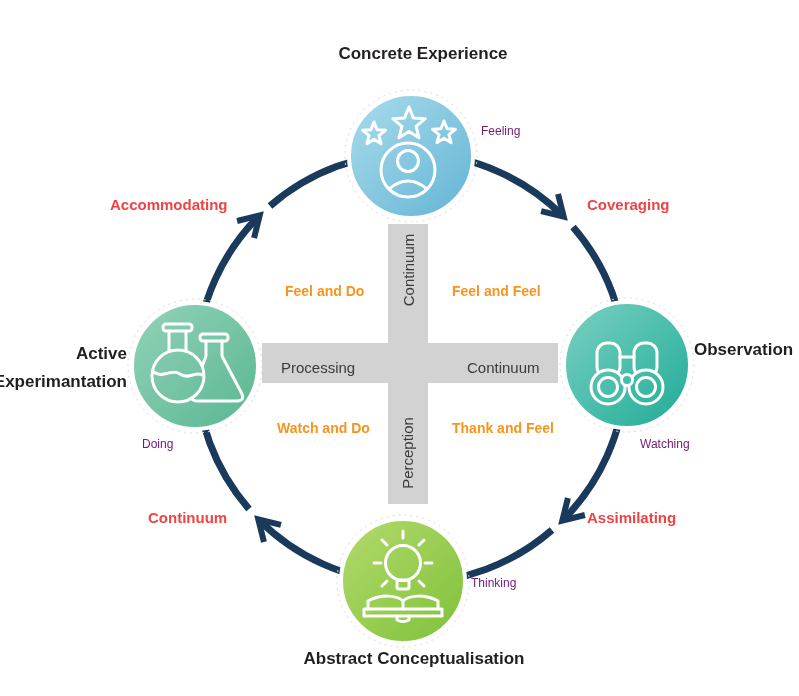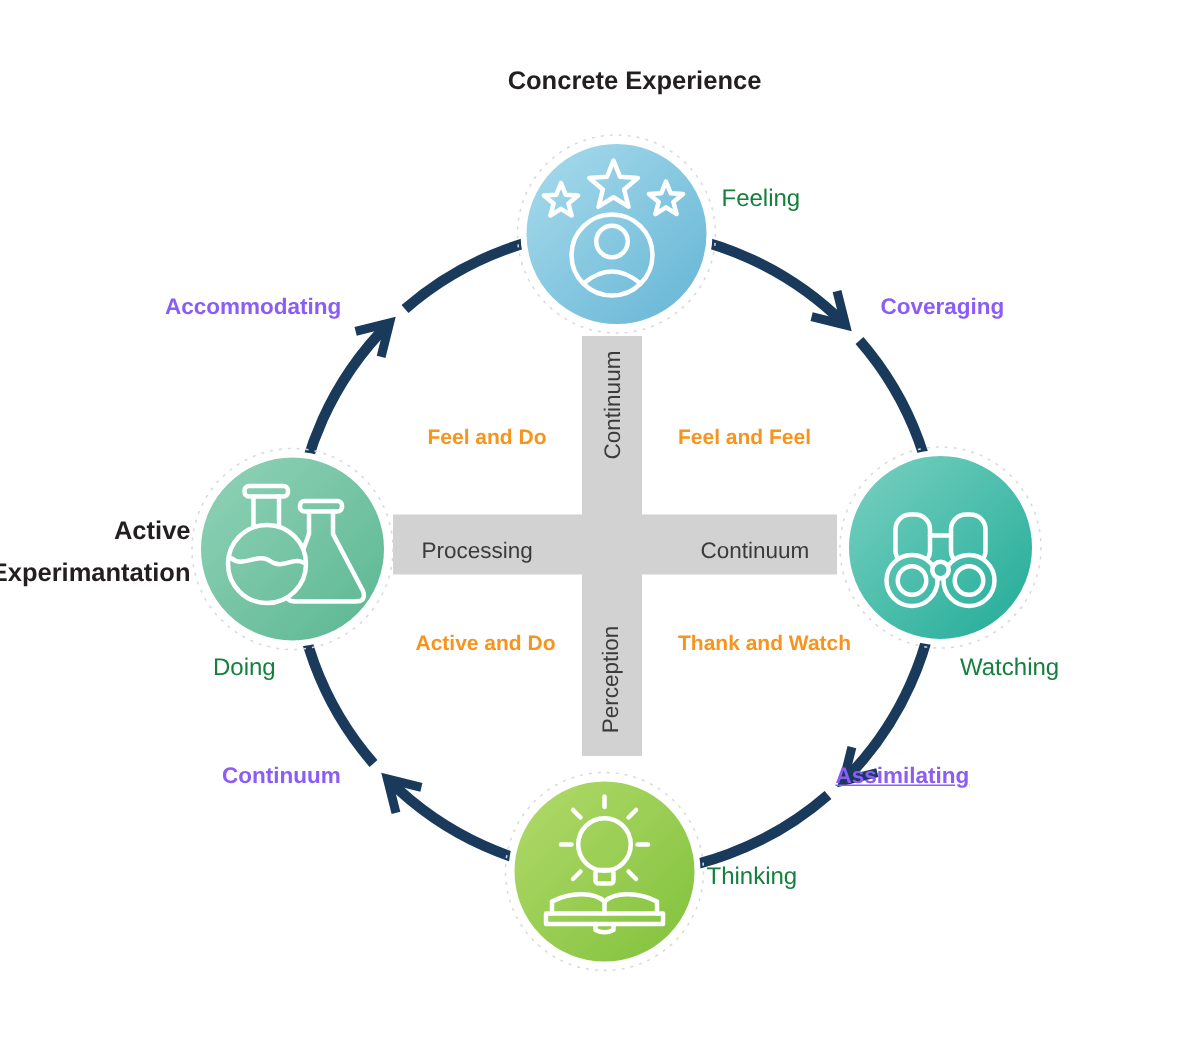--- a/index.html
+++ b/index.html
@@ -3,22 +3,22 @@
 <meta charset="utf-8">
 <style>
   html,body{margin:0;padding:0;background:#fff;}
   .stage{position:relative;width:799px;height:696px;background:#ffffff;
          font-family:"Liberation Sans",sans-serif;overflow:hidden;}
   .stage svg{position:absolute;left:0;top:0;}
   .lbl{position:absolute;white-space:nowrap;}
   .node-title{font-size:17px;font-weight:bold;color:#231f20;}
   .node-title.center{text-align:center;width:300px;}
   .node-title .ln{display:block;line-height:29px;}
-  .mode{font-size:16px;color:#15803d;}
-  .style-lbl{font-size:15px;font-weight:bold;color:#8b5cf6;}
+  .mode{font-size:12px;color:#701a75;}
+  .style-lbl{font-size:15px;font-weight:bold;color:#ef4444;}
   .quad-lbl{font-size:14px;font-weight:bold;color:#f7941d;}
   .axis-lbl{font-size:15px;color:#3b3b3b;}
   .vtext{width:120px;height:18px;text-align:center;transform:rotate(-90deg);transform-origin:center;}
 </style>
 </head>
 <body>
 
 <div class="stage">
 
   <svg width="799" height="696" viewBox="0 0 799 696">
@@ -112,41 +112,43 @@
         <path d="M 169 331 L 169 351 M 186 331 L 186 351"></path>
         <rect x="163" y="324" width="29" height="7" rx="3"></rect>
         <path d="M 154 372 C 162 379 172 368 180 374 C 188 380 196 371 202 375"></path>
       </g>
     </g>
   </svg>
 
   <div class="lbl node-title center" style="left:273px;top:44px;">Concrete Experience</div>
 
   <div class="lbl node-title" style="left:694px;top:335px;">
+    <span class="ln">Observation</span>
   </div>
 
+  <div class="lbl node-title center" style="left:264px;top:649px;">Abstract Conceptualisation</div>
 
   <div class="lbl node-title" style="right:672px;top:340px;text-align:right;">
     <span class="ln" style="line-height:28px;">Active</span>
     <span class="ln" style="line-height:28px;">Experimantation</span>
   </div>
 
   <div class="lbl mode" style="left:481px;top:124px;">Feeling</div>
   <div class="lbl mode" style="left:640px;top:437px;">Watching</div>
   <div class="lbl mode" style="left:471px;top:576px;">Thinking</div>
   <div class="lbl mode" style="left:142px;top:437px;">Doing</div>
 
   <div class="lbl style-lbl" style="left:110px;top:196px;">Accommodating</div>
   <div class="lbl style-lbl" style="left:587px;top:196px;">Coveraging</div>
-  <div class="lbl style-lbl" style="left:557px;top:509px;text-decoration:underline;">Assimilating</div>
+  <div class="lbl style-lbl" style="left:587px;top:509px;">Assimilating</div>
   <div class="lbl style-lbl" style="left:148px;top:509px;">Continuum</div>
 
   <div class="lbl quad-lbl" style="left:285px;top:283px;">Feel and Do</div>
   <div class="lbl quad-lbl" style="left:452px;top:283px;">Feel and Feel</div>
-  <div class="lbl quad-lbl" style="left:277px;top:420px;">Active and Do</div>
-  <div class="lbl quad-lbl" style="left:452px;top:420px;">Thank and Watch</div>
+  <div class="lbl quad-lbl" style="left:277px;top:420px;">Watch and Do</div>
+  <div class="lbl quad-lbl" style="left:452px;top:420px;">Thank and Feel</div>
 
   <div class="lbl axis-lbl" style="left:281px;top:359px;">Processing</div>
   <div class="lbl axis-lbl" style="left:467px;top:359px;">Continuum</div>
   <div class="lbl axis-lbl vtext" style="left:349px;top:261px;">Continuum</div>
   <div class="lbl axis-lbl vtext" style="left:348px;top:444px;">Perception</div>
 
 </div>
 
 </body></html>

